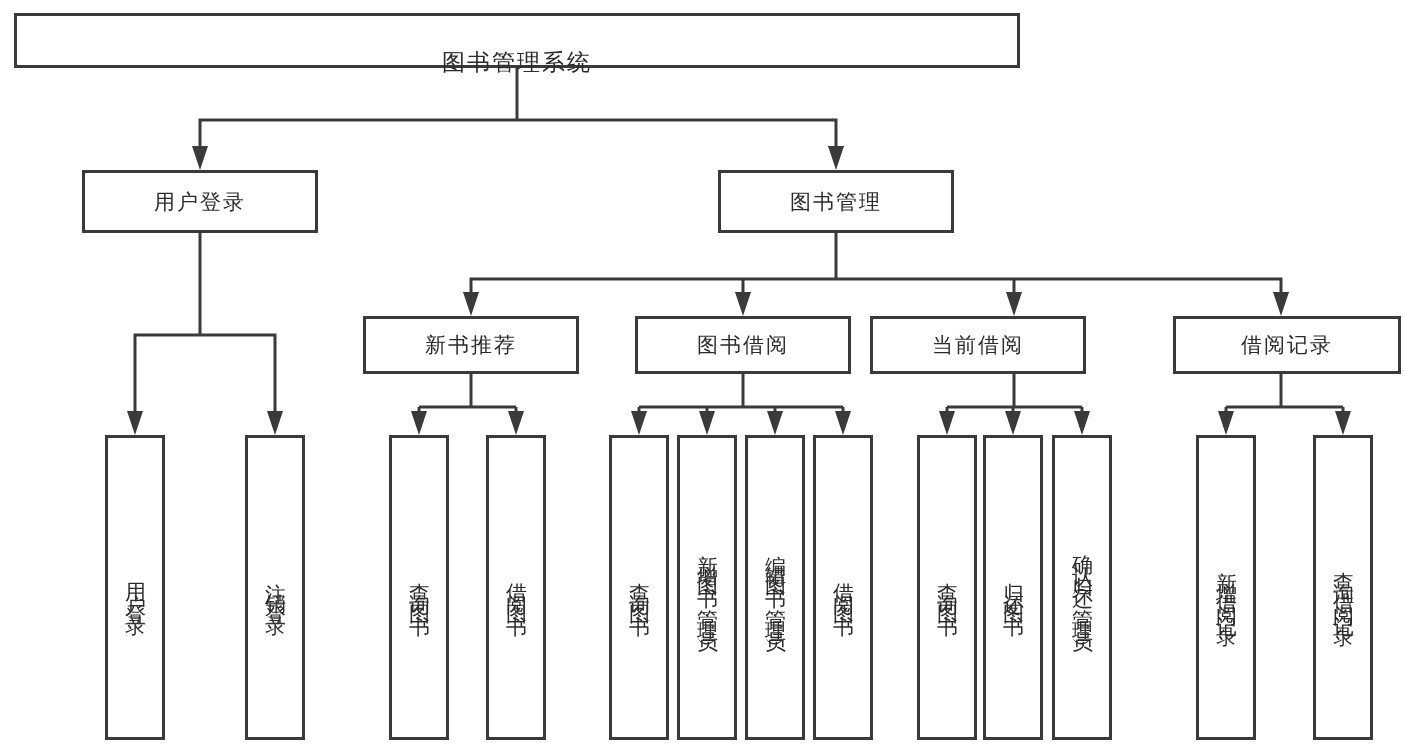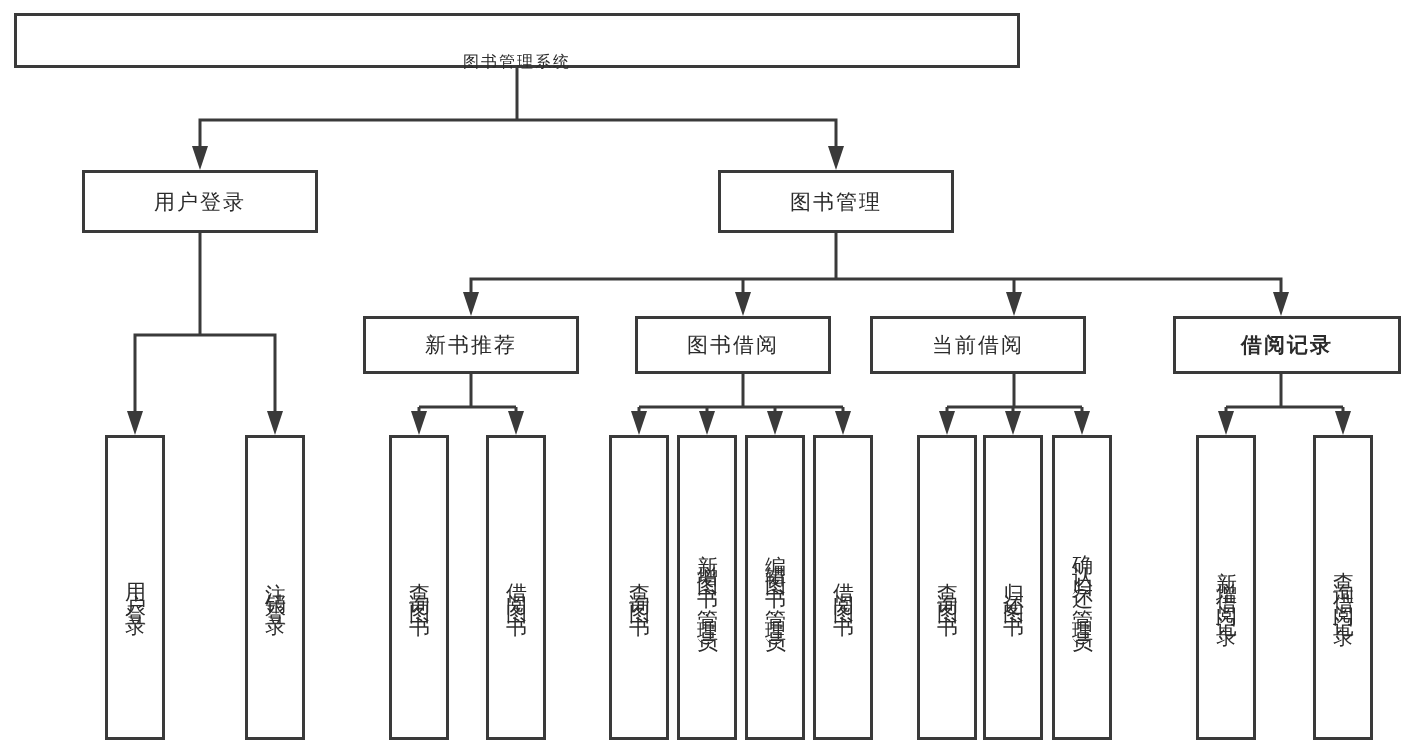--- a/index.html
+++ b/index.html
@@ -14,27 +14,27 @@
     display:flex; align-items:center; justify-content:center;
     text-align:center;
   }
   .h-label { font-size:21px; letter-spacing:2px; white-space:nowrap; }
   .v-label {
     writing-mode:vertical-rl; text-orientation:mixed;
     font-size:21px; letter-spacing:11px; line-height:1.2; white-space:nowrap;
   }
   
   #node-root            { left:14px;   top:13px;  width:1006px; height:55px; }
-  #node-root .h-label   { font-size:16px;margin-top:44px; }
+  #node-root .h-label   { font-size:23px;margin-top:44px; }
   #node-user-login      { left:82px;   top:170px; width:236px;  height:63px; }
   #node-book-management { left:718px;  top:170px; width:236px;  height:63px; }
   #node-new-book        { left:363px;  top:316px; width:216px;  height:58px; }
-  #node-book-borrow     { left:635px;  top:316px; width:196px;  height:58px; }
+  #node-book-borrow     { left:635px;  top:316px; width:216px;  height:58px; }
   #node-current-borrow  { left:870px;  top:316px; width:216px;  height:58px; }
-  #node-borrow-records  { left:1173px; top:316px; width:228px;  height:58px;font-weight:bold; }
+  #node-borrow-records  { left:1173px; top:316px; width:228px;  height:58px; }
   .leaf { top:435px; width:60px; height:305px; overflow:hidden; }
   #leaf-login-0  { left:105px; }
   #leaf-login-1  { left:245px; }
   #leaf-nb-0     { left:389px; }
   #leaf-nb-1     { left:486px; }
   #leaf-bb-0     { left:609px; }
   #leaf-bb-1     { left:677px; }
   #leaf-bb-2     { left:745px; }
   #leaf-bb-3     { left:813px; }
   #leaf-cb-0     { left:917px; }

